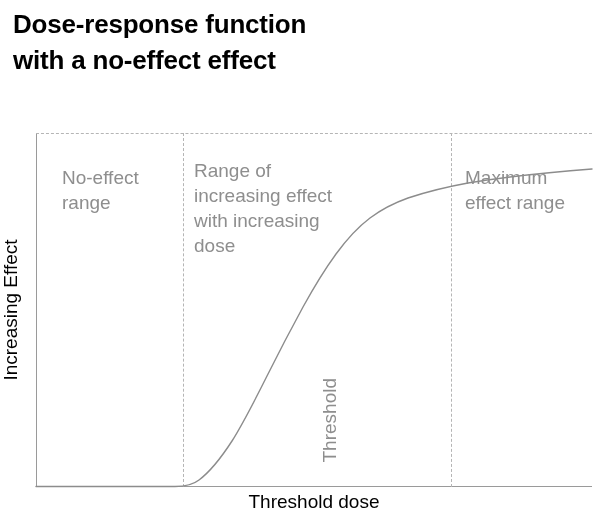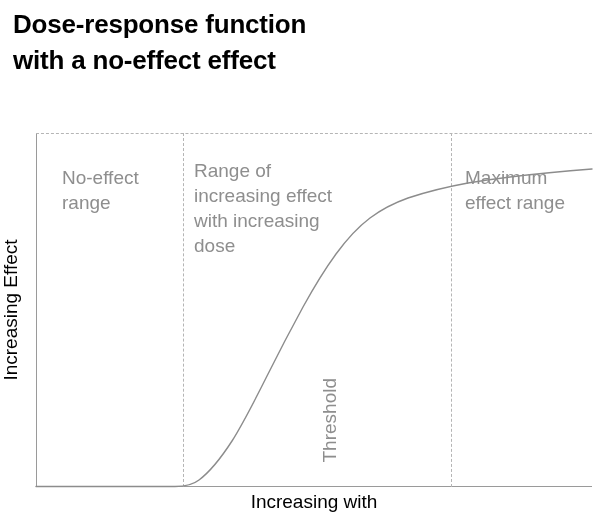--- a/index.html
+++ b/index.html
@@ -209,13 +209,13 @@
   <div id="threshold-wrap">
     <div id="label-threshold">Threshold</div>
   </div>
 
 </div>
 
 <div id="y-axis-title-wrap">
   <div id="y-axis-title">Increasing Effect</div>
 </div>
 
-<div id="x-axis-title">Increasing with</div>
+<div id="x-axis-title">Threshold dose</div>
 
 </body></html>

